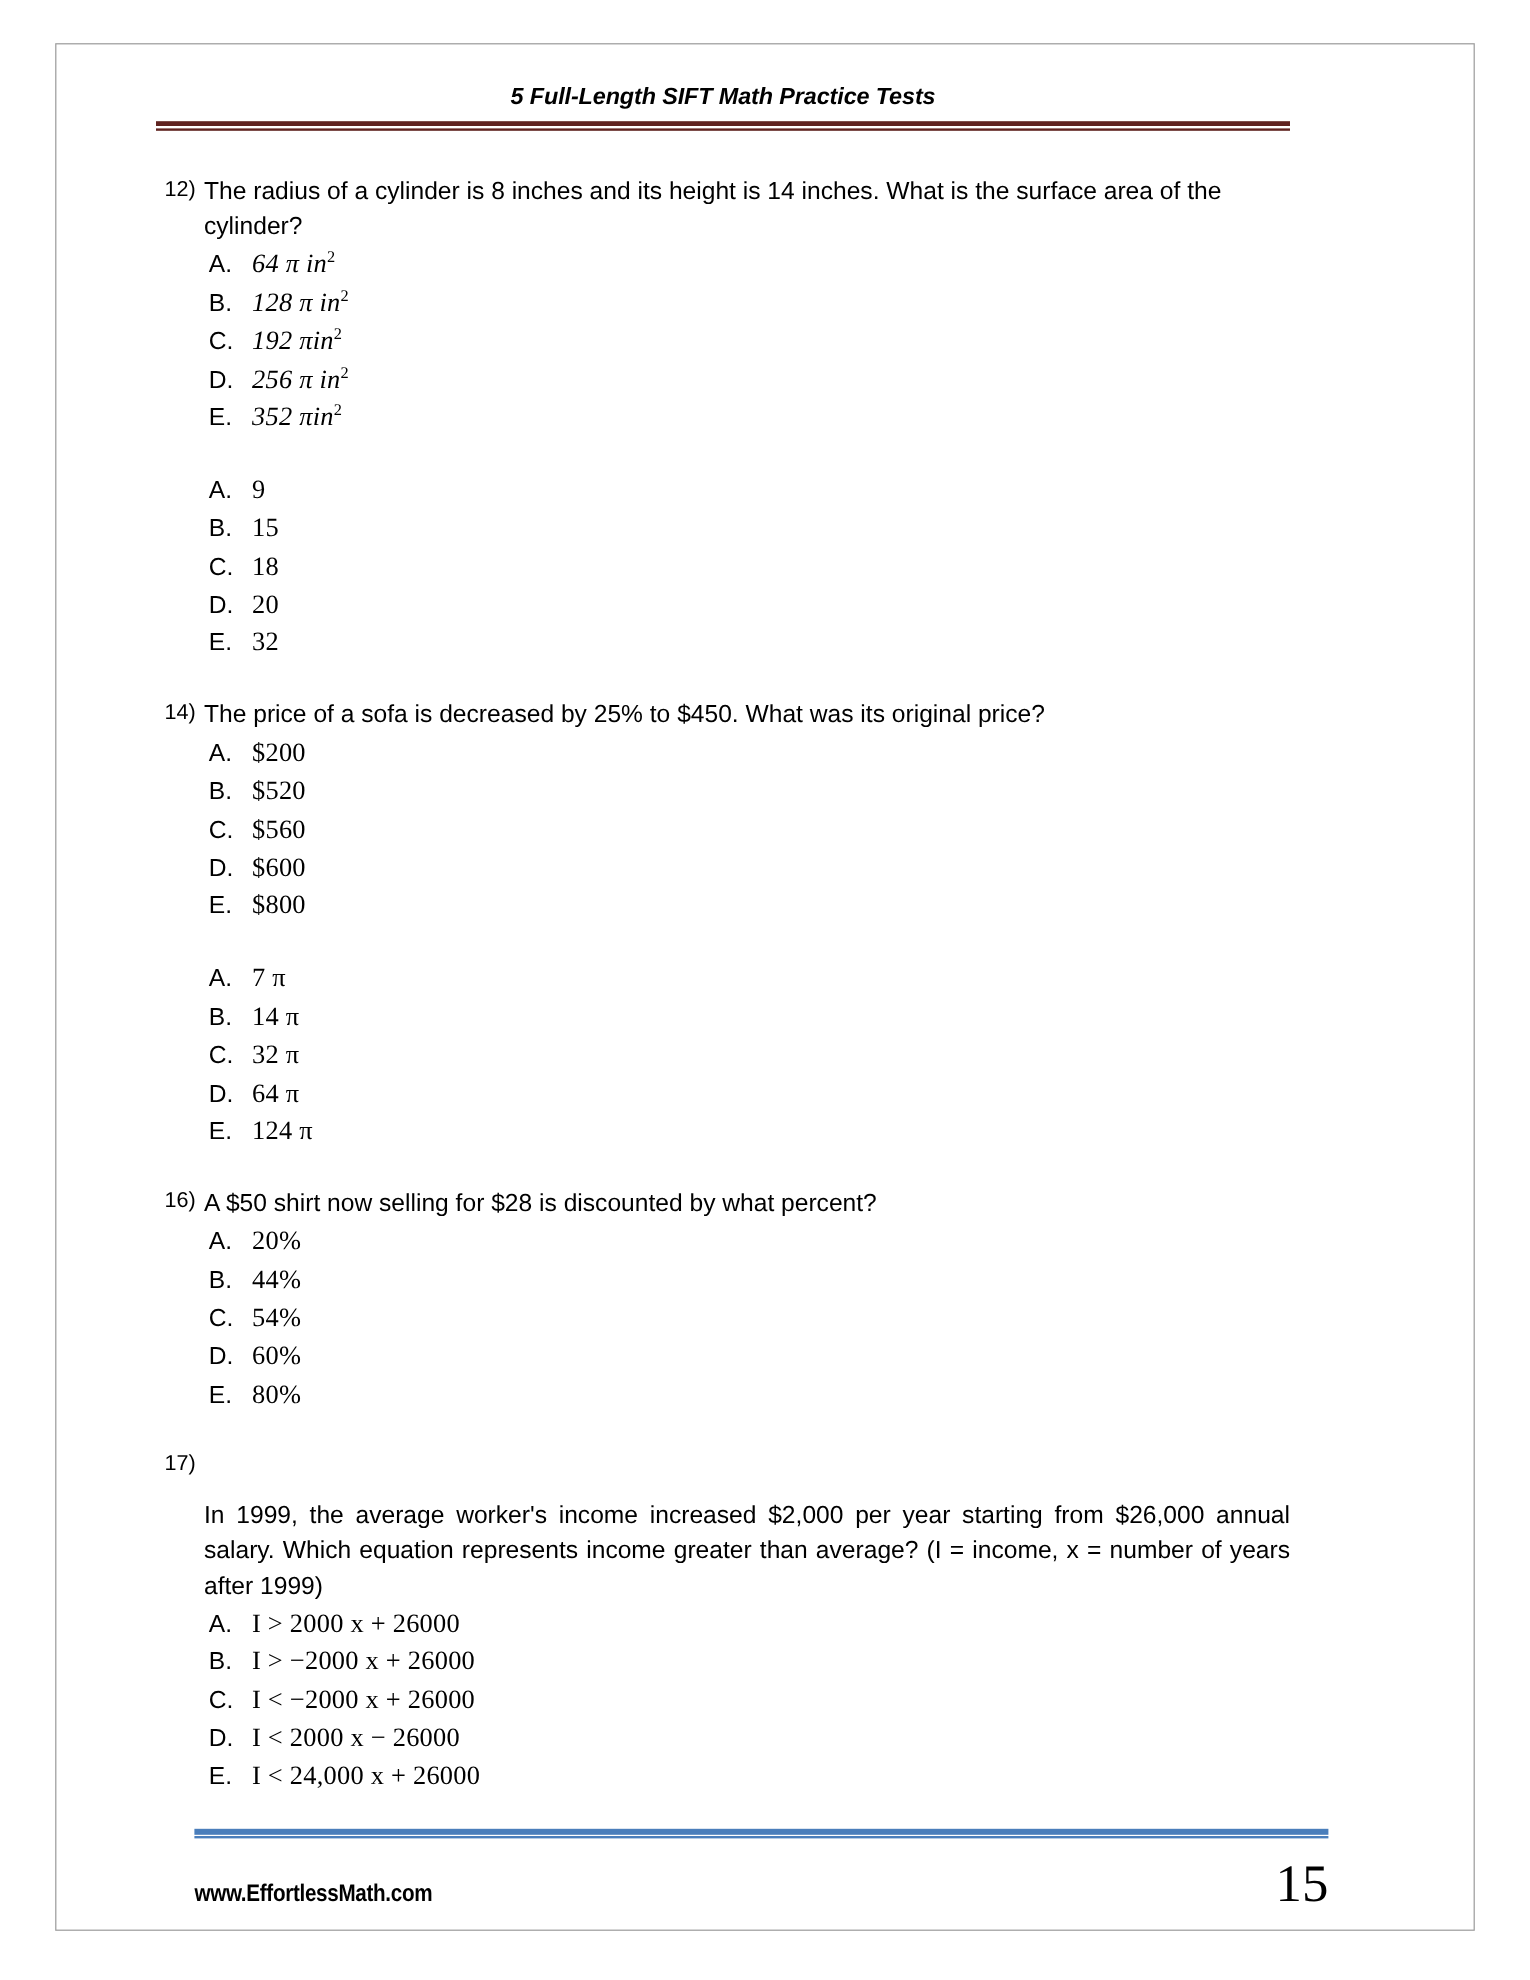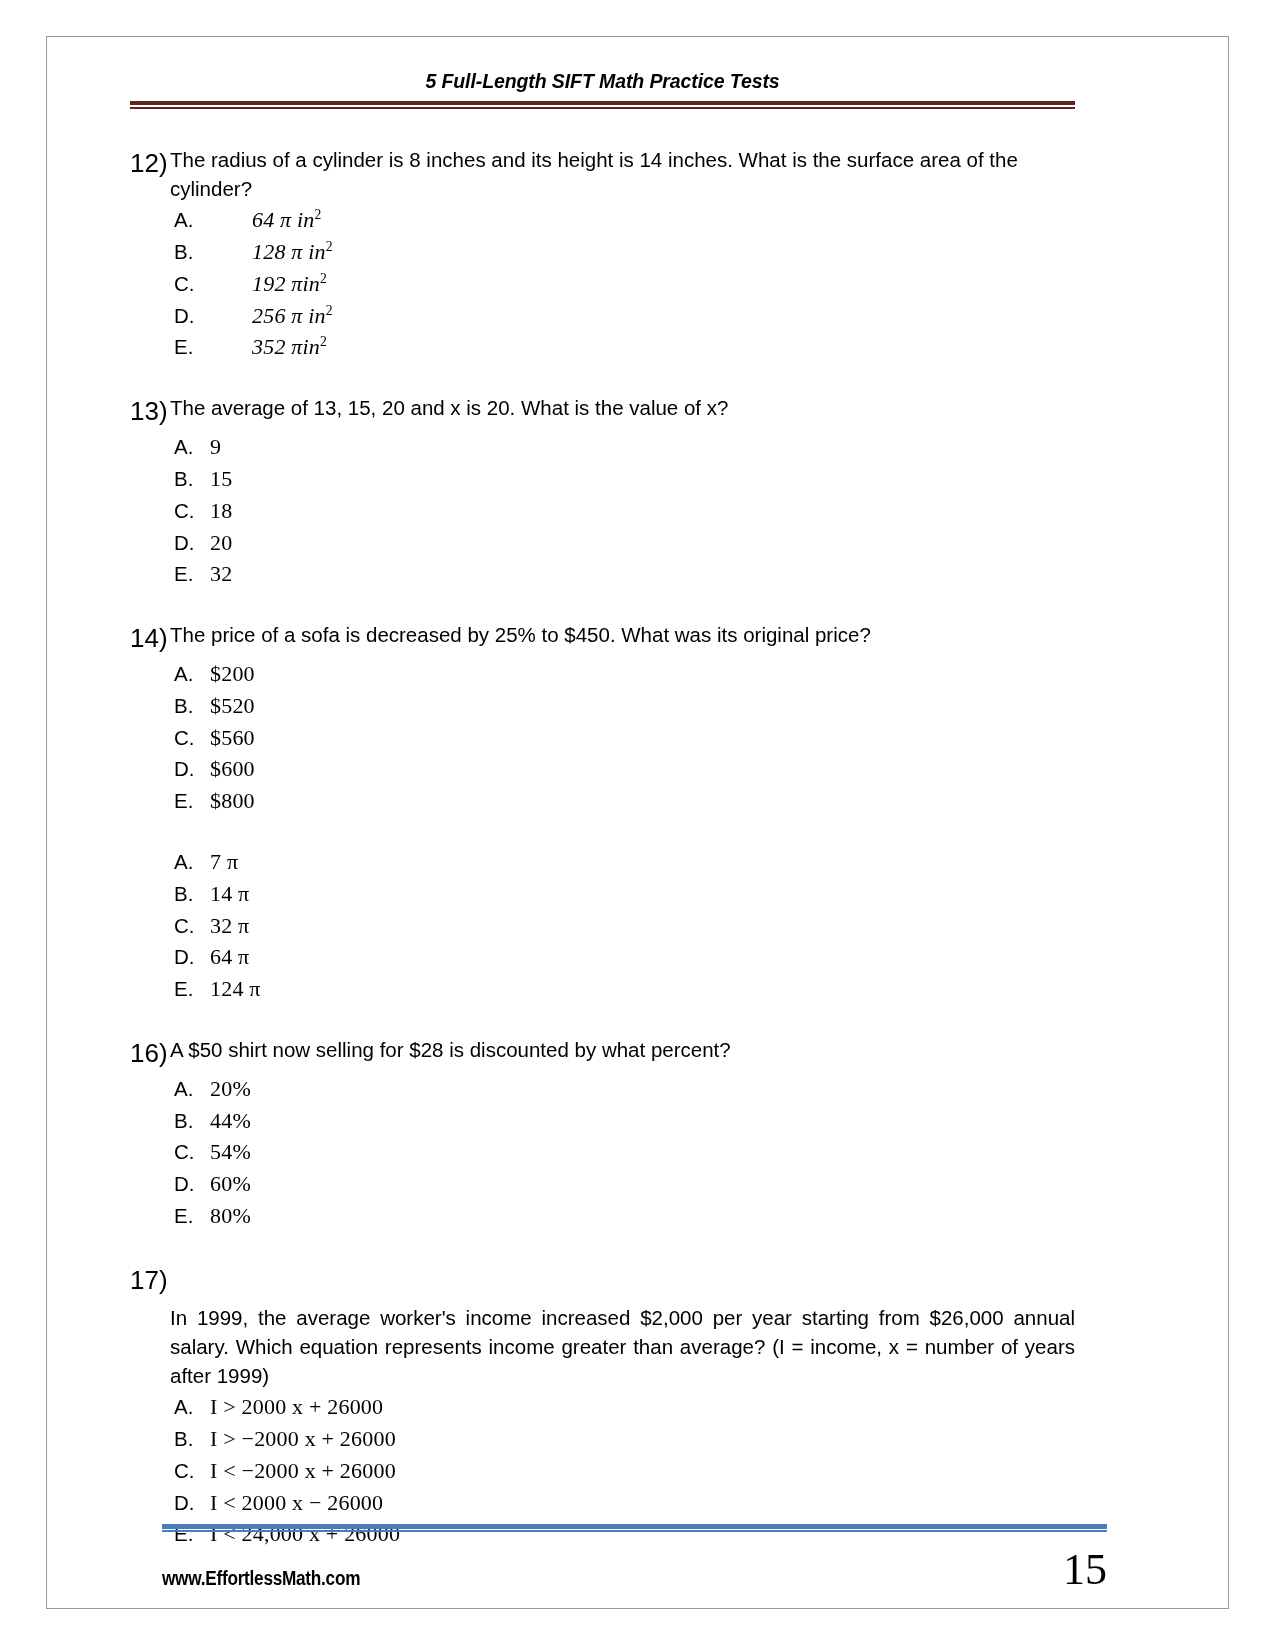--- a/index.html
+++ b/index.html
@@ -65,22 +65,22 @@
 
   .qline {
     display: flex;
     align-items: flex-start;
     font-size: 20.5px;
     line-height: 1.42;
   }
   .qnum {
     width: 40px;
     flex: 0 0 40px;
-    text-align: left;
-    font-size: 26px;
+    text-align: center;
+    font-size: 18px;
   }
   .qtext {
     flex: 1 1 auto;
     font-size: 20.5px;
   }
   .qtext.justify {
     text-align: justify;
     text-justify: inter-word;
     margin-top: 41px;
   }
@@ -103,21 +103,21 @@
   }
   .cval {
     font-size: 20.5px;
   }
   
   .math {
     font-family: "Liberation Serif", serif;
     font-size: 22px;
     letter-spacing: 0.2px;
   }
-  .math .it { font-style: italic; margin-left: 42px; }
+  .math .it { font-style: italic; }
   .math sup {
     font-size: 0.62em;
     vertical-align: super;
     line-height: 0;
   }
 
   
   .footer {
     position: absolute;
     left: 130px;
@@ -188,24 +188,20 @@
           <span class="cval math"><span class="it">256 π in</span><sup>2</sup></span>
         </div>
         <div class="choice">
           <span class="clabel">E.</span>
           <span class="cval math"><span class="it">352 πin</span><sup>2</sup></span>
         </div>
       </div>
     </div>
 
     <div class="qblock">
-      <div class="qline">
-        <span class="qnum">13)</span>
-        <span class="qtext">The average of 13, 15, 20 and x is 20. What is the value of x?</span>
-      </div>
       <div class="choices">
         <div class="choice">
           <span class="clabel">A.</span>
           <span class="cval math">9</span>
         </div>
         <div class="choice">
           <span class="clabel">B.</span>
           <span class="cval math">15</span>
         </div>
         <div class="choice">

